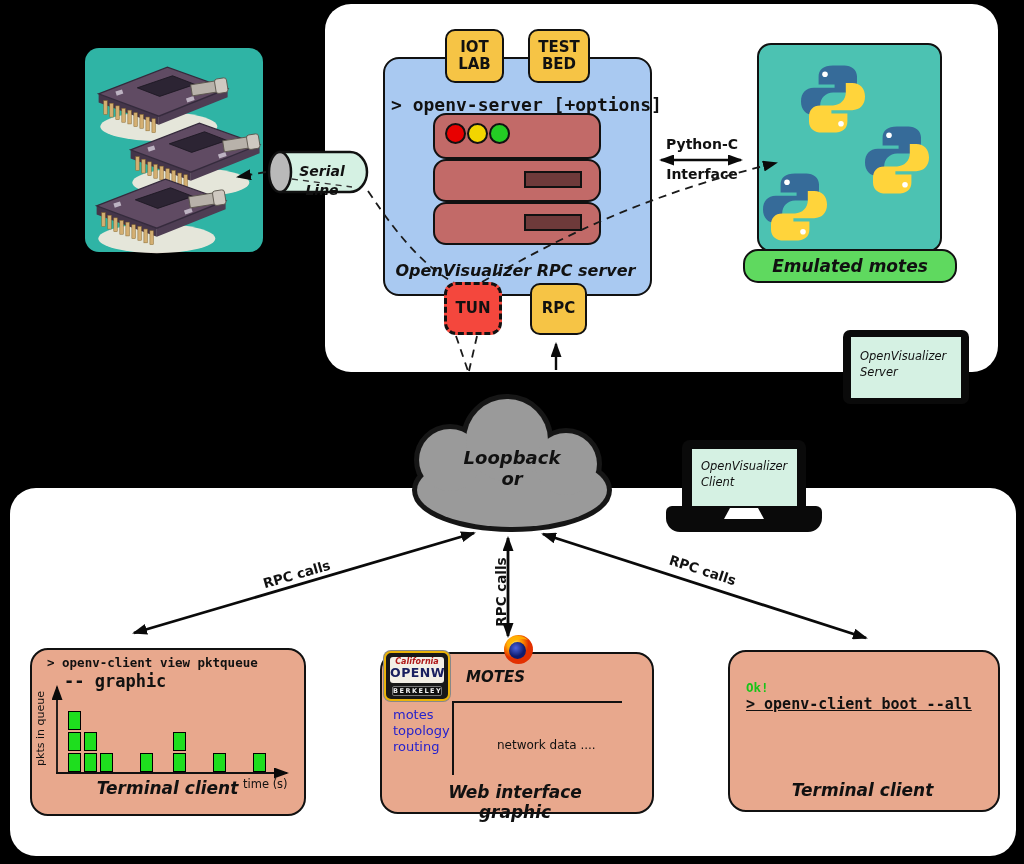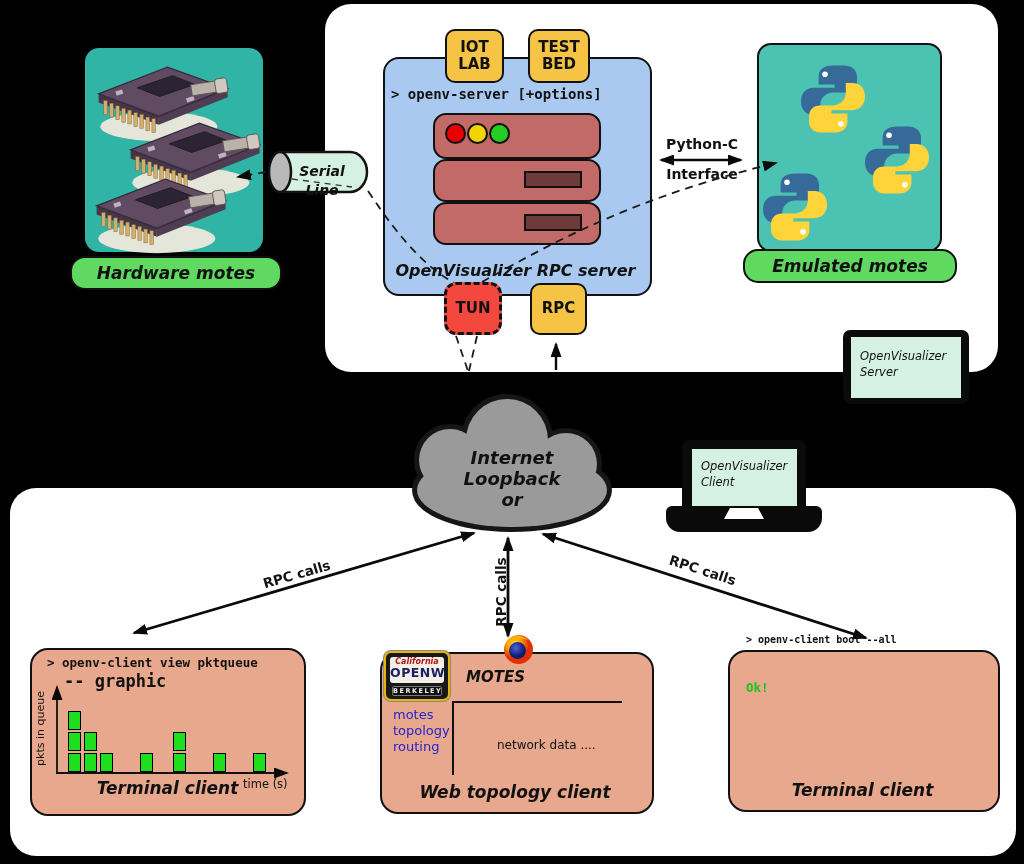--- a/index.html
+++ b/index.html
@@ -48,26 +48,23 @@
 </style>
 </head>
 <body>
 
 <div class="stage">
 
   <div class="panel top-panel"></div>
   <div class="panel bottom-panel"></div>
 
   <div class="teal-box" style="left:85px;top:48px;width:178px;height:204px;background:var(--teal);"></div>
-  <div class="green-label" style="left:70px;top:256px;width:208px;height:30px;">
-    <span>Hardware motes</span>
-  </div>
 
   <div class="blue-box"></div>
-  <div class="abs mono" style="left:391px;top:86px;font-size:14px;z-index:4;text-align:center;">&gt; openv-server [+options]</div>
+  <div class="abs mono" style="left:391px;top:94px;font-size:18px;z-index:4;text-align:center;">&gt; openv-server [+options]</div>
 
   <div class="server-bar" style="top:113px;height:42px;">
     <span class="light" style="left:10px;background:var(--light_red);"></span>
     <span class="light" style="left:32px;background:var(--light_yellow);"></span>
     <span class="light" style="left:54px;background:var(--light_green);"></span>
   </div>
   <div class="server-bar" style="top:159px;height:39px;">
     <span class="slot"></span>
   </div>
   <div class="server-bar" style="top:202px;height:39px;">
@@ -103,21 +100,20 @@
   <div class="abs" style="left:652px;top:136px;width:100px;text-align:center;font-weight:bold;font-size:14px;z-index:4;">Python-C</div>
   <div class="abs" style="left:652px;top:166px;width:100px;text-align:center;font-weight:bold;font-size:14px;z-index:4;">Interface</div>
 
   <div class="tag-bezel" style="left:843px;top:330px;width:126px;height:74px;"></div>
   <div class="tag-screen" style="left:851px;top:337px;width:110px;height:61px;">
     <div>OpenVisualizer</div>
     <div>Server</div>
   </div>
 
   <div class="cloud-text" style="left:402px;top:447px;">
-    <div>Internet</div>
     <div>Loopback</div>
     <div>or</div>
   </div>
 
   <div class="tag-bezel" style="left:682px;top:440px;width:124px;height:74px;border-radius:8px 8px 0 0;"></div>
   <div class="tag-screen" style="left:692px;top:449px;width:105px;height:57px;padding-top:10px;">
     <div>OpenVisualizer</div>
     <div>Client</div>
   </div>
   <div class="abs" style="left:666px;top:506px;width:156px;height:26px;background:#0a0a0a;border-radius:6px 6px 14px 14px;z-index:6;"></div>
@@ -155,24 +151,24 @@
     </div>
     <div class="plate-bottom">BERKELEY</div>
   </div>
   <div class="abs" style="left:466px;top:668px;font-weight:bold;font-style:italic;font-size:15px;z-index:4;">MOTES</div>
   <div class="abs link" style="left:393px;top:706px;">motes</div>
   <div class="abs link" style="left:393px;top:722px;">topology</div>
   <div class="abs link" style="left:393px;top:738px;">routing</div>
   <div class="divline" style="left:452px;top:701px;width:2px;height:74px;"></div>
   <div class="divline" style="left:452px;top:701px;width:170px;height:2px;"></div>
   <div class="abs" style="left:497px;top:738px;font-size:12px;z-index:4;">network data ....</div>
-  <div class="client-label" style="left:415px;top:782px;width:200px;">Web topology client</div>
+  <div class="client-label" style="left:415px;top:782px;width:200px;">Web interface graphic</div>
 
   <div class="client-box" style="left:728px;top:650px;width:268px;height:158px;"></div>
-  <div class="abs mono" style="left:746px;top:634px;font-size:10px;z-index:4;">&gt; openv-client boot --all</div>
+  <div class="abs mono" style="left:746px;top:695px;font-size:15px;z-index:4;text-decoration:underline;">&gt; openv-client boot --all</div>
   <div class="abs mono" style="left:746px;top:680px;font-size:12.5px;color:var(--ok_green);z-index:4;">Ok!</div>
   <div class="client-label" style="left:790px;top:780px;width:145px;">Terminal client</div>
 
   <svg class="overlay" width="1024" height="864" viewBox="0 0 1024 864">
     <defs>
       <marker id="ah" markerUnits="userSpaceOnUse" markerWidth="15" markerHeight="11" refX="13" refY="5.5" orient="auto">
           <path d="M0,0 L15,5.5 L0,11 Z" fill="#0a0a0a"></path>
         </marker>
       <marker id="ahs" markerUnits="userSpaceOnUse" markerWidth="15" markerHeight="11" refX="13" refY="5.5" orient="auto-start-reverse">
           <path d="M0,0 L15,5.5 L0,11 Z" fill="#0a0a0a"></path>

